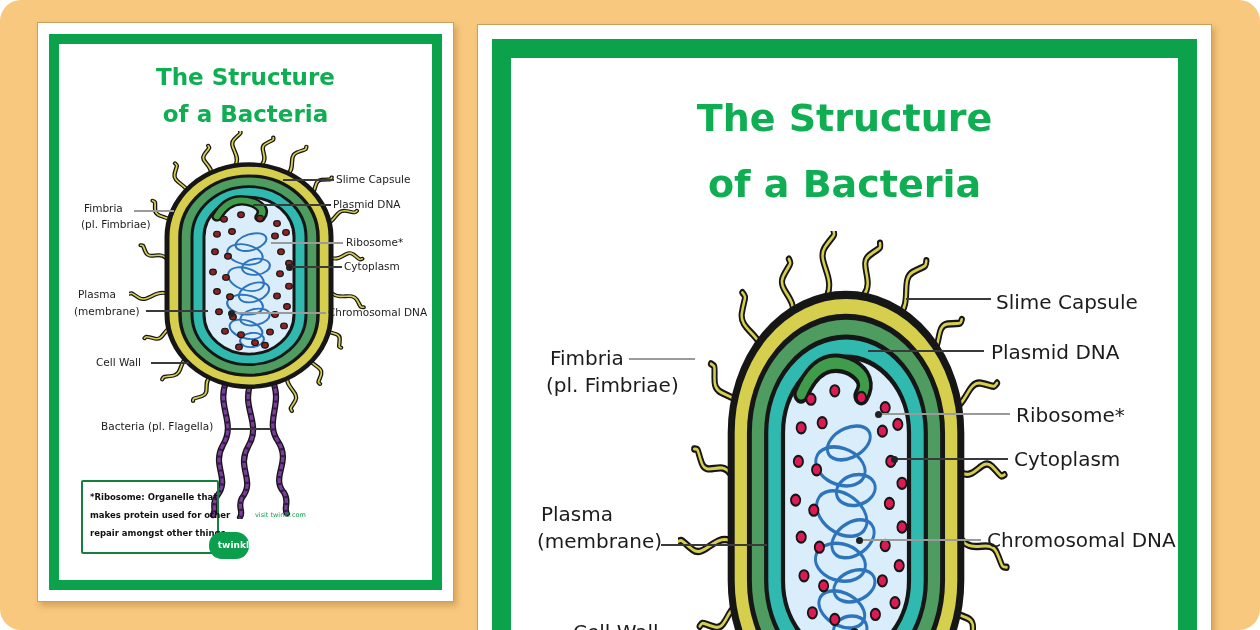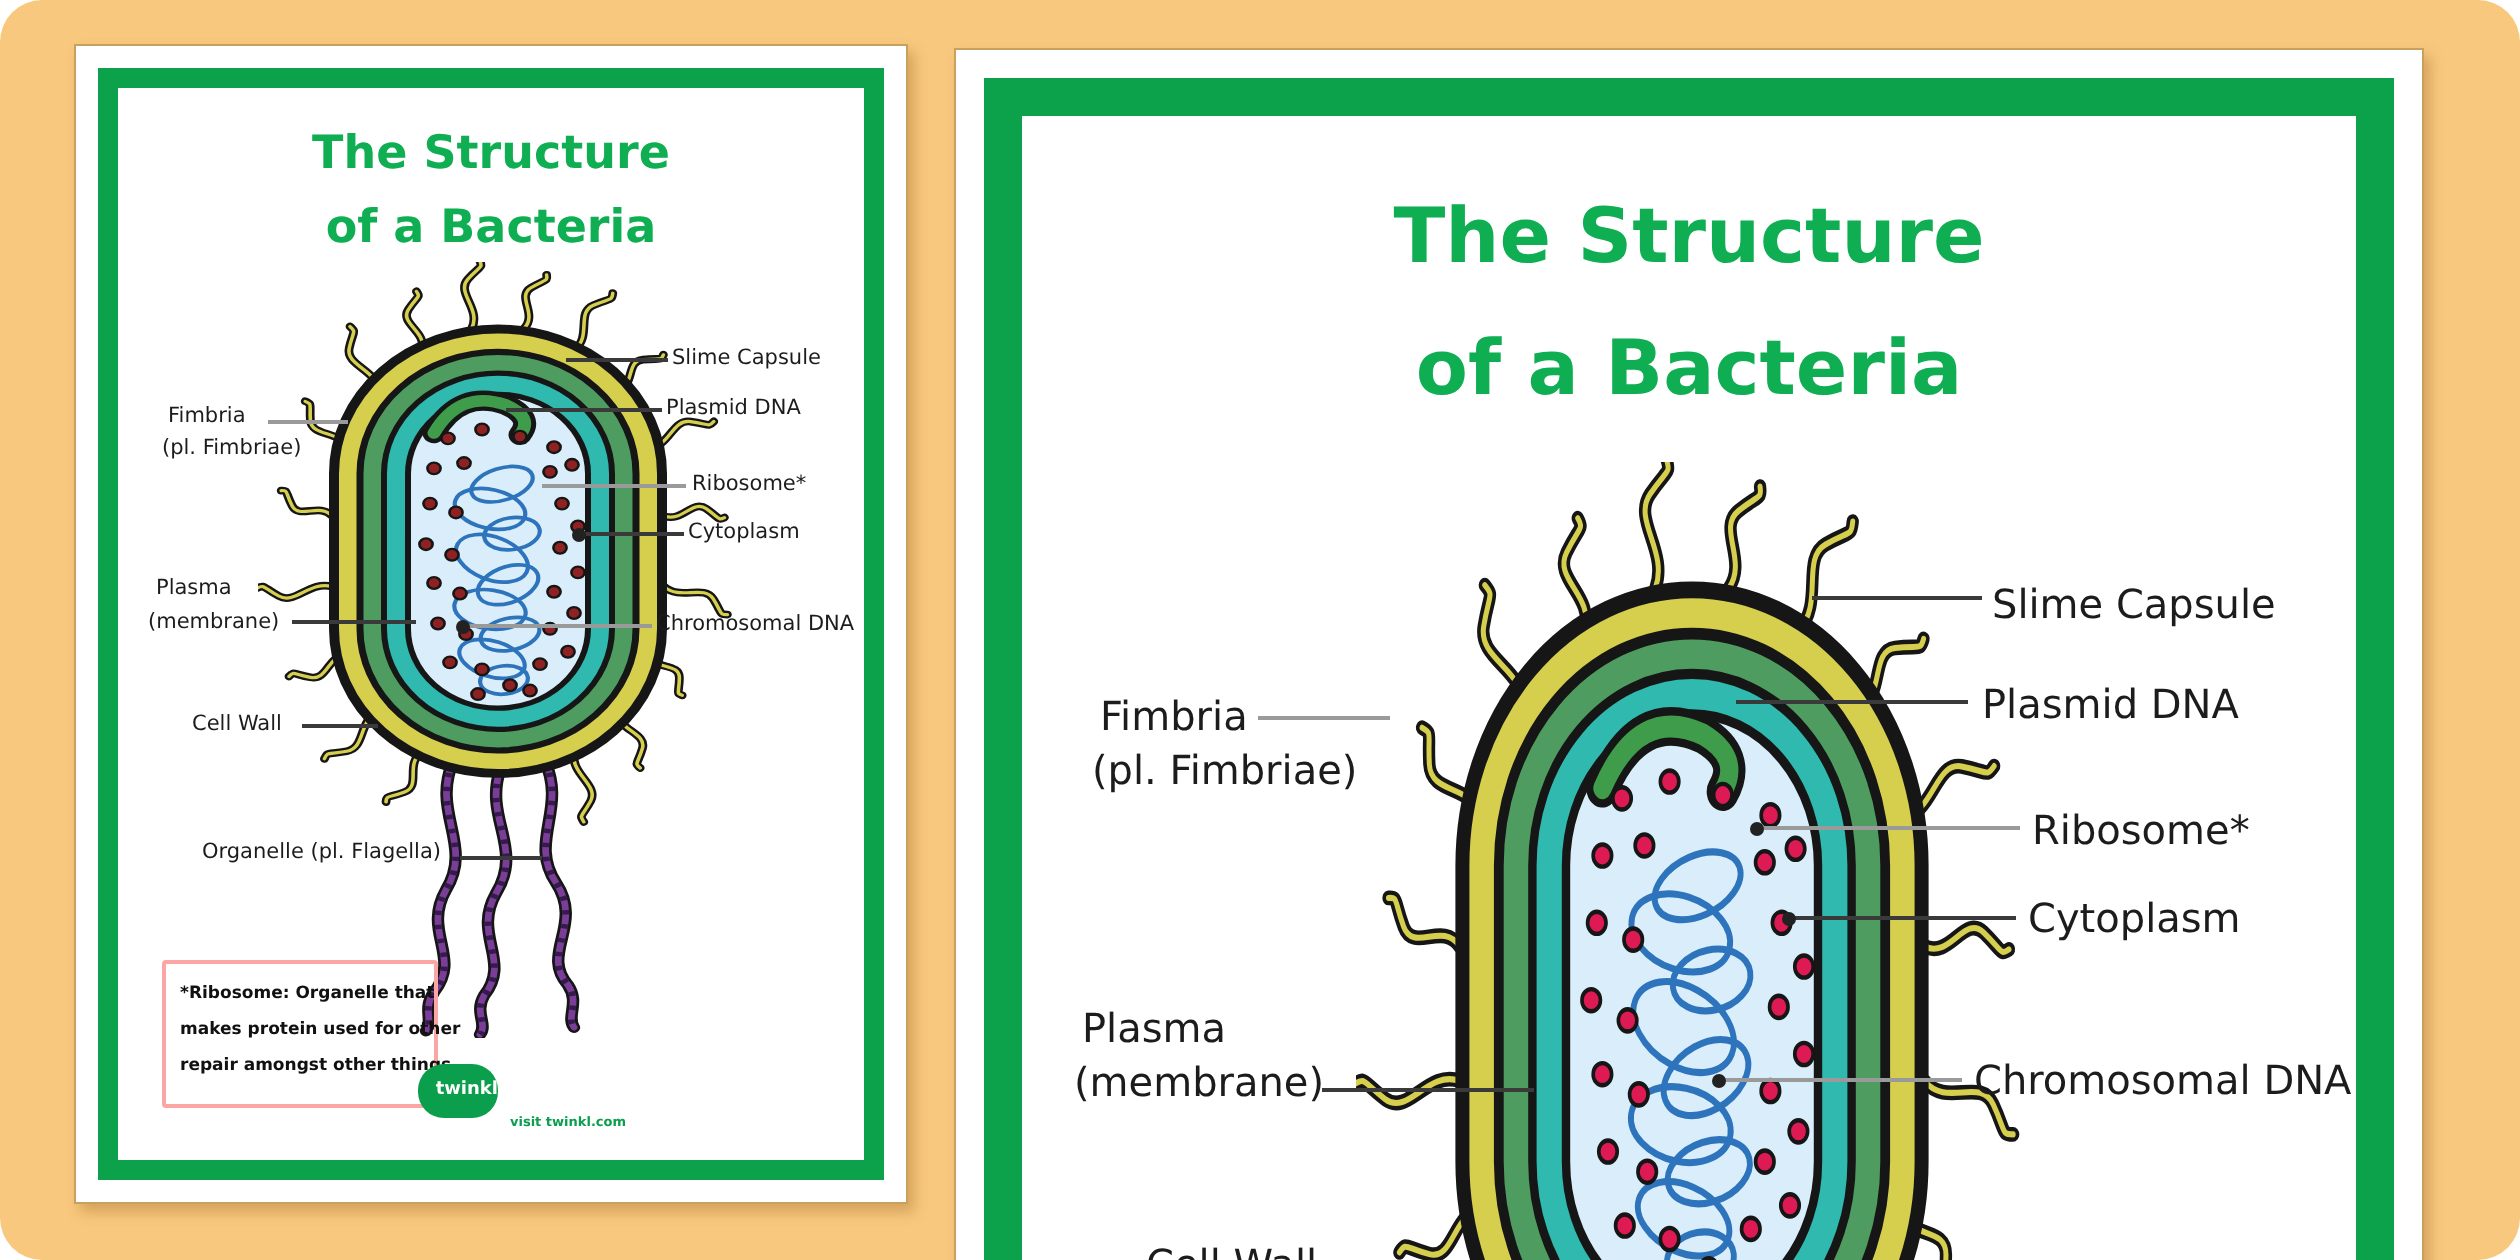--- a/index.html
+++ b/index.html
@@ -12,25 +12,25 @@
   .title{position:absolute;left:0;right:0;text-align:center;font-weight:bold;color:#0fae52;}
   .title-s{top:36px;font-size:23px;line-height:37px;}
   .title-l{top:60px;font-size:38px;line-height:66px;}
   .lbl{position:absolute;font-weight:normal;color:#1c1c1c;white-space:nowrap;line-height:1.15;}
   .lbl-s{font-size:10.5px;}
   .lbl-l{font-size:20px;}
   .line{position:absolute;height:2px;background:#3a3a3a;}
   .line.gray{background:#9a9a9a;}
   .line.dot-l::before{content:'';position:absolute;left:-3px;top:-2.5px;width:7px;height:7px;border-radius:50%;background:#222;}
   .bact{position:absolute;}
-  .footnote{position:absolute;left:43px;top:457px;width:127px;height:64px;border:2px solid #fca5a5;border-radius:2px;padding:6px 0 0 7px;}
+  .footnote{position:absolute;left:43px;top:457px;width:127px;height:64px;border:2px solid #15803d;border-radius:2px;padding:6px 0 0 7px;}
   .footnote div{font-size:8.5px;font-weight:bold;color:#111;line-height:18px;white-space:nowrap;}
   .logo{position:absolute;left:171px;top:509px;width:40px;height:27px;background:#0b9e4c;border-radius:13px;color:#fff;
         font-size:9px;font-weight:bold;text-align:right;line-height:27px;}
-  .logo-tag{position:absolute;left:217px;top:534px;font-size:6.5px;font-weight:bold;color:#0b9e4c;white-space:nowrap;}
+  .logo-tag{position:absolute;left:217px;top:488px;font-size:6.5px;font-weight:normal;color:#0b9e4c;white-space:nowrap;}
 </style>
 </head>
 <body>
 
 <div class="stage">
 
   <div class="poster" style="left:37px;top:22px;width:415px;height:578px;">
     <div class="frame frame-s"></div>
 
     <div class="title title-s">
@@ -156,21 +156,21 @@
     <div class="lbl lbl-s" style="left:298px;top:150px;">Slime Capsule</div>
     <div class="lbl lbl-s" style="left:295px;top:175px;">Plasmid DNA</div>
     <div class="lbl lbl-s" style="left:308px;top:213px;">Ribosome*</div>
     <div class="lbl lbl-s" style="left:306px;top:237px;">Cytoplasm</div>
     <div class="lbl lbl-s" style="left:290px;top:283px;">Chromosomal DNA</div>
     <div class="lbl lbl-s" style="left:46px;top:179px;">Fimbria</div>
     <div class="lbl lbl-s" style="left:43px;top:195px;">(pl. Fimbriae)</div>
     <div class="lbl lbl-s" style="left:40px;top:265px;">Plasma</div>
     <div class="lbl lbl-s" style="left:36px;top:282px;">(membrane)</div>
     <div class="lbl lbl-s" style="left:58px;top:333px;">Cell Wall</div>
-    <div class="lbl lbl-s" style="left:63px;top:397px;">Organelle (pl. Flagella)</div>
+    <div class="lbl lbl-s" style="left:63px;top:397px;">Bacteria (pl. Flagella)</div>
 
     <div class="footnote">
       <div>*Ribosome: Organelle that</div>
       <div>makes protein used for other</div>
       <div>repair amongst other things.</div>
     </div>
 
     <div class="logo">twinkl</div>
     <div class="logo-tag">visit twinkl.com</div>
   </div>

